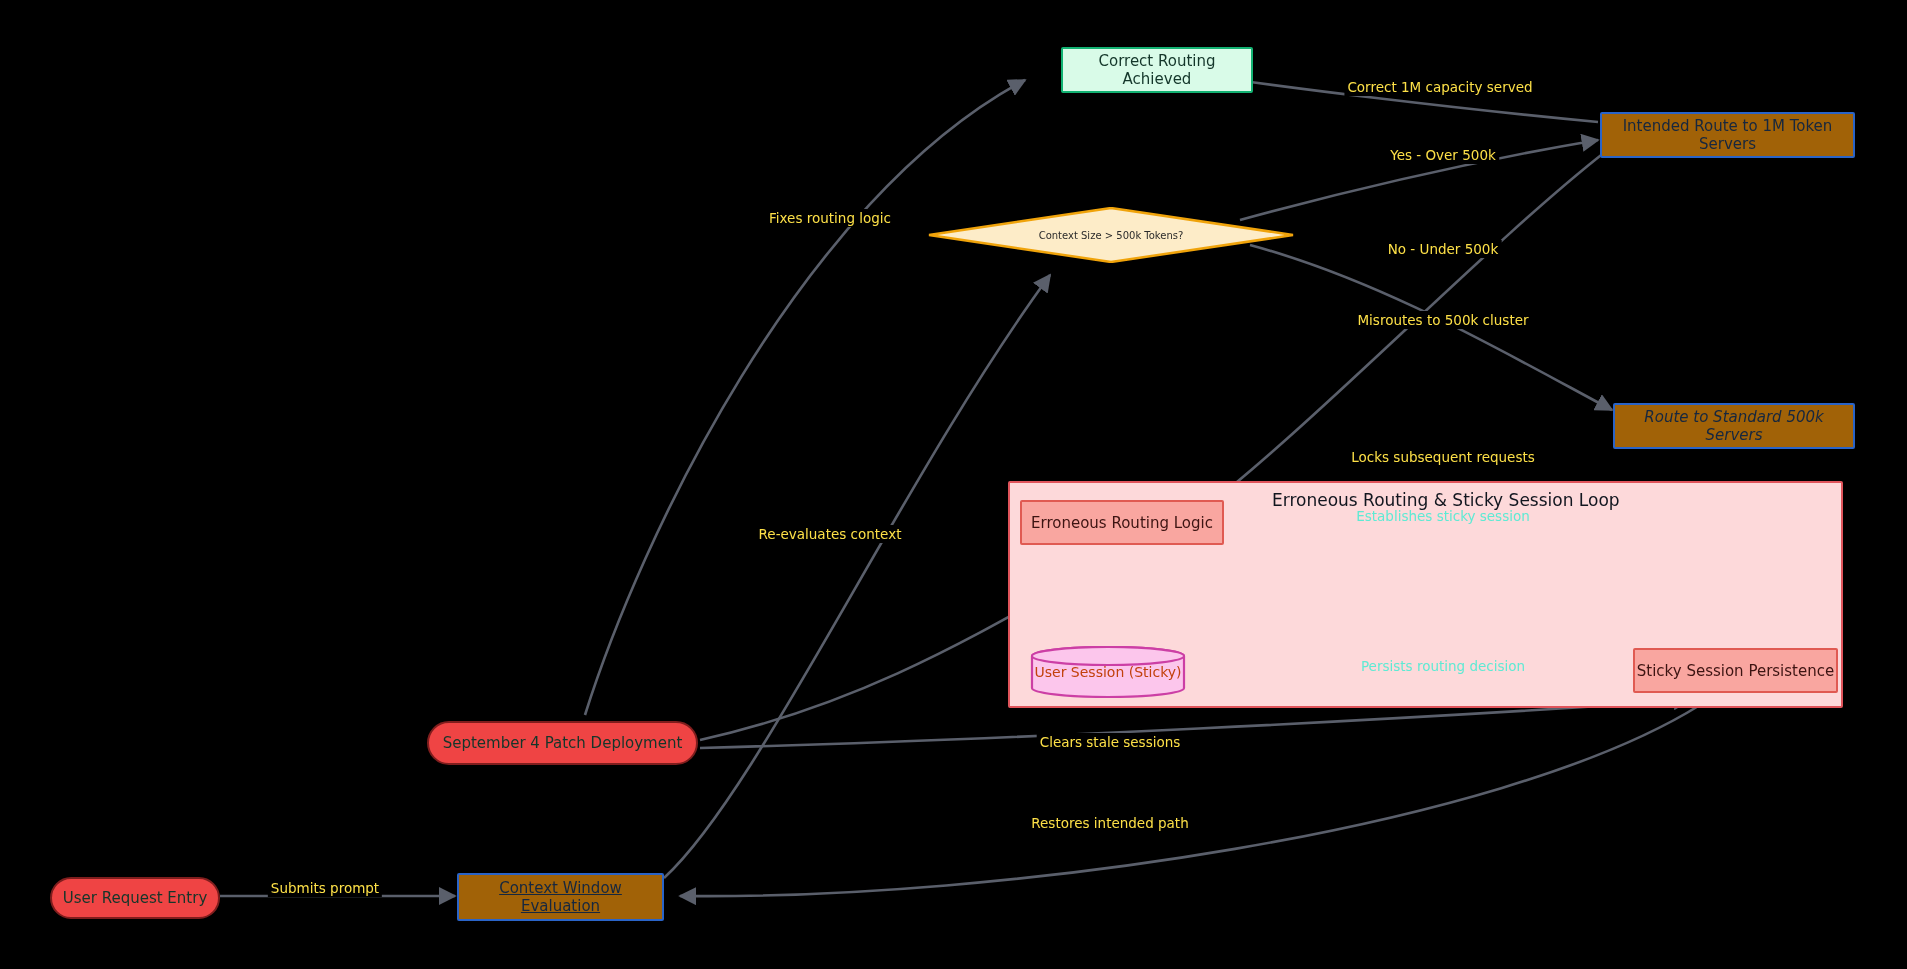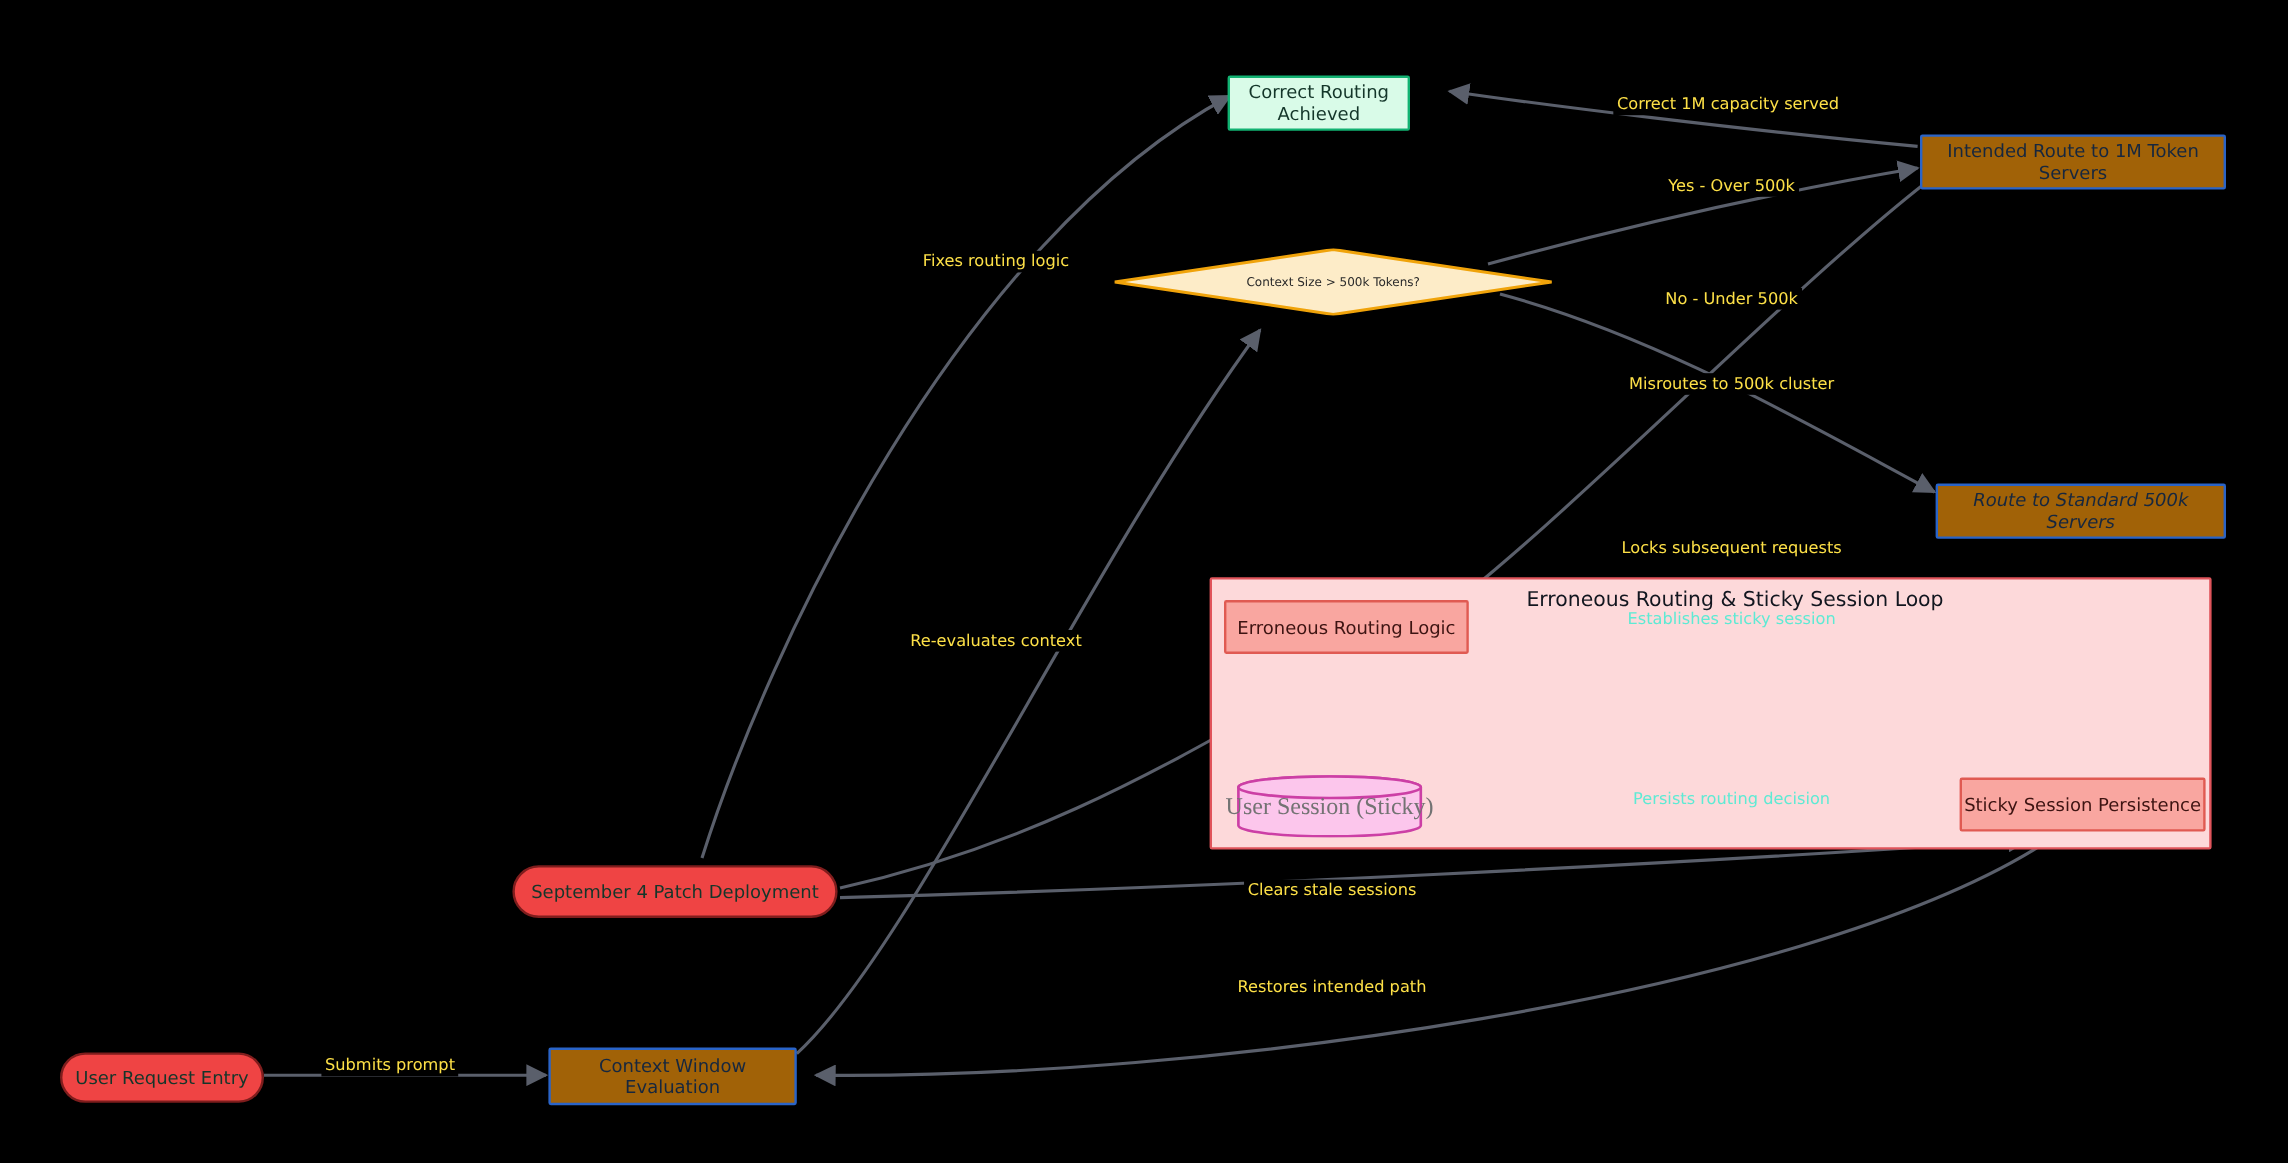--- a/index.html
+++ b/index.html
@@ -91,24 +91,23 @@
     align-items: center;
     justify-content: center;
   }
   .n-cyl-shape {
     position: absolute;
     inset: 0;
   }
   .n-cyl-label {
     position: relative;
     z-index: 2;
-    font-size: 20px;
-    color: #737373;
-    white-space: nowrap;
-    font-family: Liberation Serif, serif;
+    font-size: 14px;
+    color: #c2410c;
+    white-space: nowrap;
   }
   .subgraph {
     position: absolute;
     box-sizing: border-box;
     background: #fdd9da;
     border: 2px solid #e0545b;
     border-radius: 2px;
     z-index: 2;
   }
   .subgraph-title {
@@ -205,40 +204,40 @@
   <div class="edge-label dark" style="left:830px; top:218px;">Fixes routing logic</div>
 
   <div class="edge-label dark" style="left:1110px; top:742px;">Clears stale sessions</div>
 
   <div class="edge-label dark" style="left:1110px; top:823px;">Restores intended path</div>
 
   <div class="node n-stadium" style="left:50px; top:877px; width:170px; height:42px;">
     <span>User Request Entry</span>
   </div>
 
-  <div class="node node-rect n-blue" style="left:457px; top:873px; width:207px; height:48px;">
+  <div class="node node-rect n-blue" style="left:457px; top:873px; width:207px; height:48px;text-decoration:underline;">
     <span>Context Window Evaluation</span>
   </div>
 
   <div class="n-diamond-wrap" style="left:928px; top:207px; width:366px; height:56px;">
     <svg class="n-diamond-shape" viewBox="0 0 366 56" preserveAspectRatio="none">
       <polygon points="183,1 365,28 183,55 1,28" fill="#fdecc8" stroke="#f0a30a" stroke-width="2.5"></polygon>
     </svg>
     <span class="n-diamond-label">Context Size &gt; 500k Tokens?</span>
   </div>
 
   <div class="node node-rect n-blue" style="left:1600px; top:112px; width:255px; height:46px;">
     <span>Intended Route to 1M Token Servers</span>
   </div>
 
   <div class="node node-rect n-blue" style="left:1613px; top:403px; width:242px; height:46px;font-style:italic;">
     <span>Route to Standard 500k Servers</span>
   </div>
 
-  <div class="node node-rect n-green" style="left:1023px; top:47px; width:152px; height:46px;margin-top:16px;">
+  <div class="node node-rect n-green" style="left:1061px; top:47px; width:192px; height:46px;">
     <span>Correct Routing Achieved</span>
   </div>
 
   <div class="node node-rect n-red" style="left:1020px; top:500px; width:204px; height:45px;">
     <span>Erroneous Routing Logic</span>
   </div>
 
   <div class="n-cyl" style="left:1030px; top:646px; width:156px; height:52px;">
     <svg class="n-cyl-shape" viewBox="0 0 156 52" preserveAspectRatio="none">
       <path d="M 2,10 L 2,42 A 76,9 0 0 0 154,42 L 154,10 A 76,9 0 0 0 2,10 Z" fill="#fcc6ec" stroke="#cc3fa5" stroke-width="2.2"></path>

